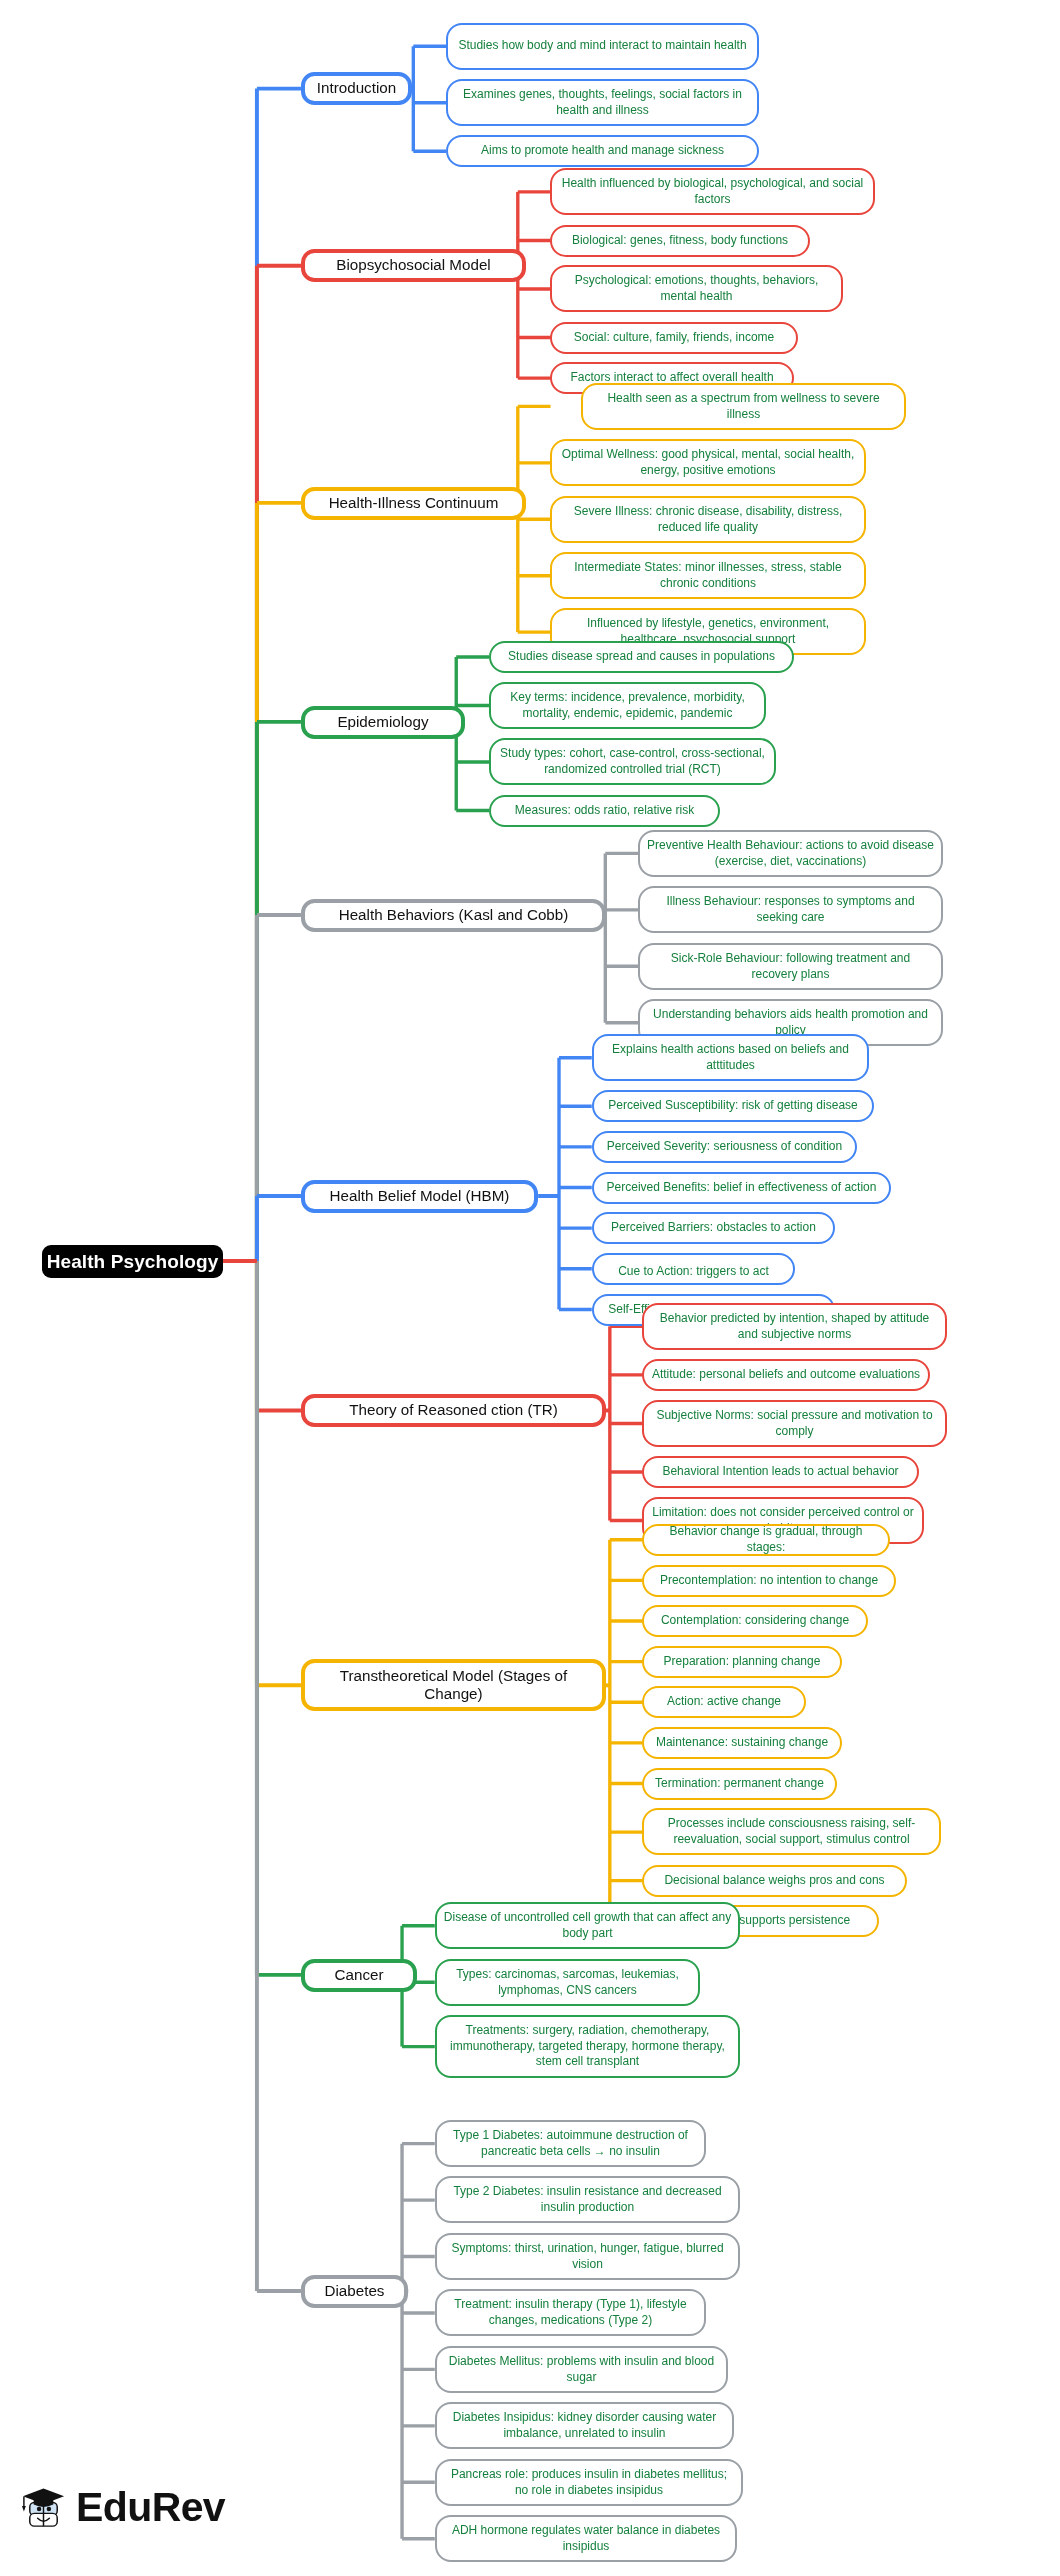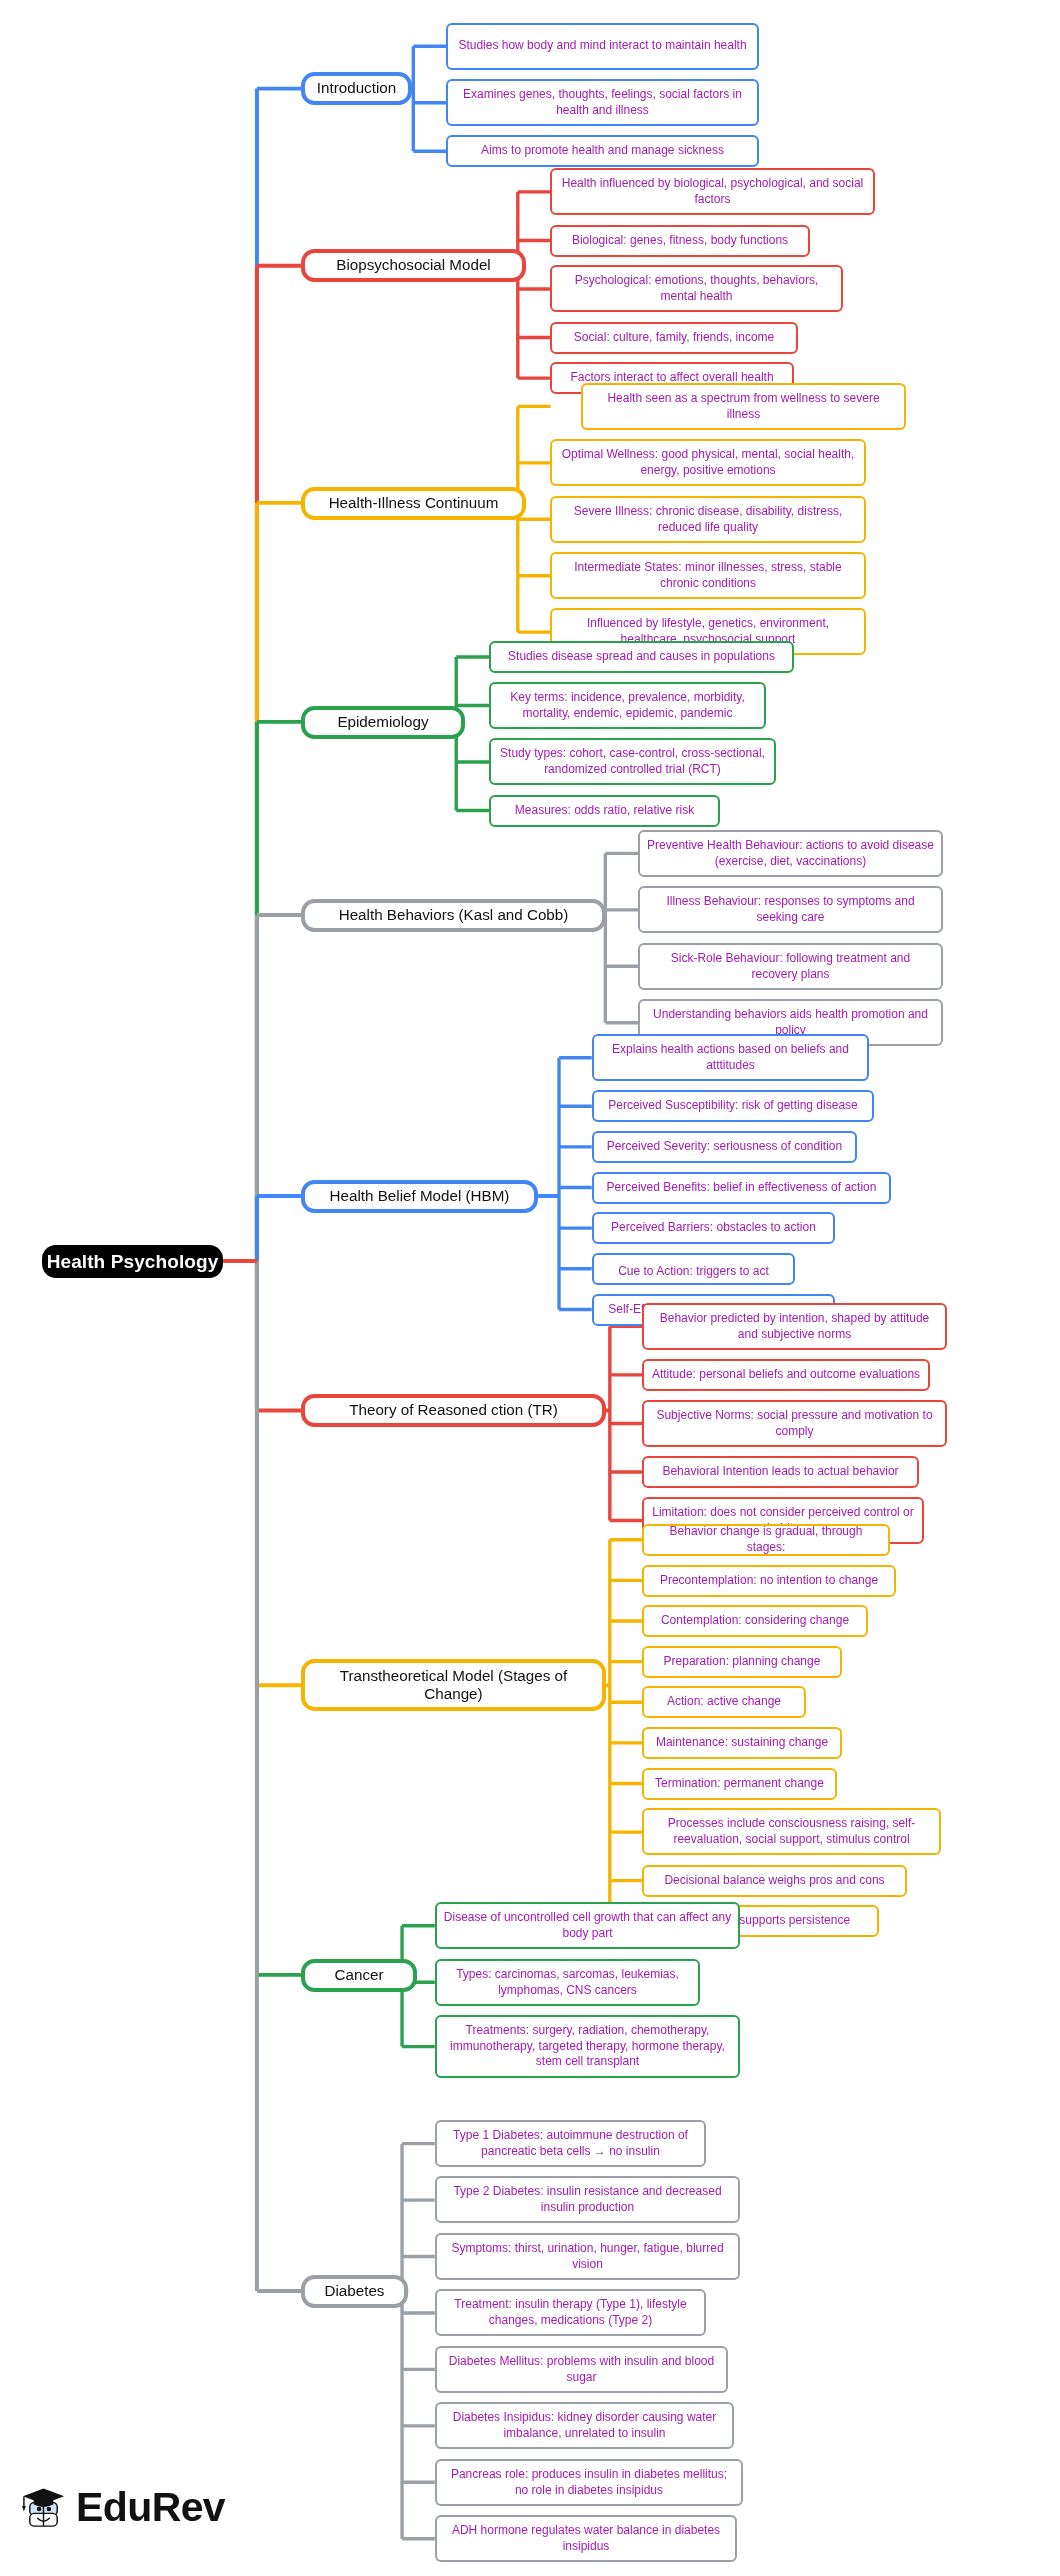--- a/index.html
+++ b/index.html
@@ -14,21 +14,21 @@
   #map { position:relative; width:1061px; height:2576px; }
 
   
   #wires { position:absolute; left:0; top:0; width:1061px; height:2576px; }
 
   
   .root-node{
     position:absolute;
     background:#000000;
     color:#ffffff;
-    border-radius:14px;
+    border-radius:9px;
     padding:5.6px 14.7px;
     font-size:19px;
     font-weight:bold;
     letter-spacing:0.1px;
     white-space:nowrap;
     line-height:1.15;
     text-align:center;
   }
 
   
@@ -47,26 +47,26 @@
     align-items:center;
     justify-content:center;
   }
 
   
   .leaf-node{
     position:absolute;
     background:#ffffff;
     border-style:solid;
     border-width:2.8px;
-    border-radius:6px;
+    border-radius:16px;
     padding:2.8px 6.8px;
     font-size:12px;
     line-height:1.32;
     text-align:center;
-    color:#a21caf;
+    color:#15803d;
     display:flex;
     align-items:center;
     justify-content:center;
   }
 
   
   .logo{
     position:absolute;
     left:19px; top:2483px;
     display:flex; align-items:center; gap:8px;

